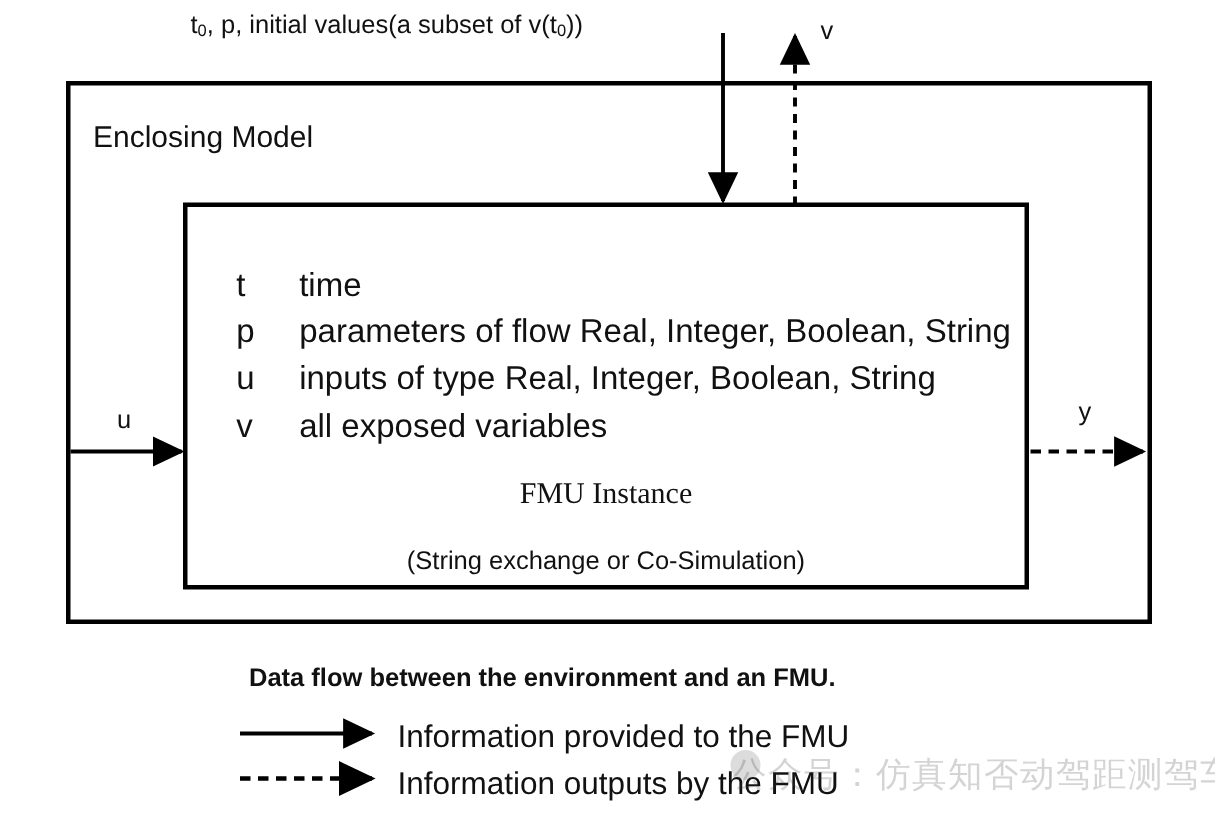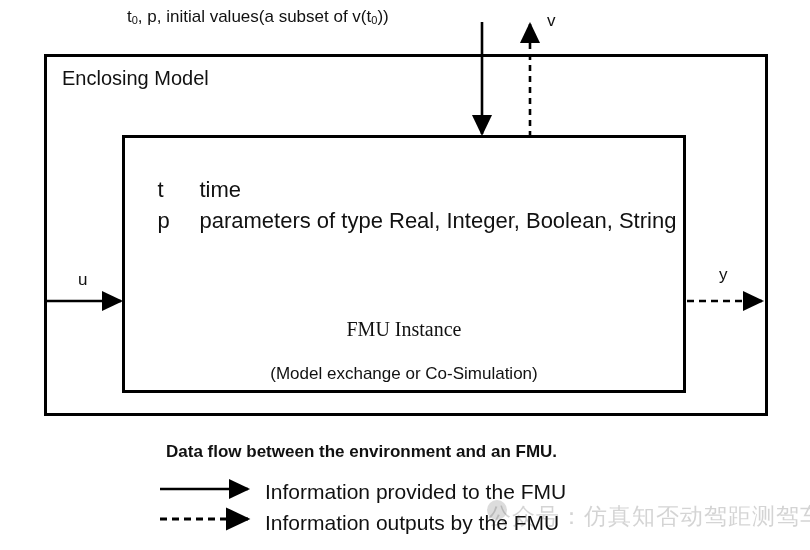--- a/index.html
+++ b/index.html
@@ -45,21 +45,21 @@
     position: relative;
     top: 2px;
   }
   #v-label {
     left: 547px;
     top: 12px;
     font-size: 17px;
   }
   #enclosing-model-title {
     left: 62px;
-    top: 68px;
+    top: 82px;
     font-size: 20px;
   }
   #u-label {
     left: 78px;
     top: 271px;
     font-size: 17px;
   }
   #y-label-out {
     left: 719px;
     top: 266px;
@@ -167,25 +167,31 @@
   <div class="txt" id="enclosing-model-title">Enclosing Model</div>
 
   <div class="txt" id="u-label">u</div>
 
   <div class="txt" id="y-label-out">y</div>
 
   <div class="var-row" style="top:151px;">
     <span class="sym">t</span><span>time</span>
   </div>
   <div class="var-row" style="top:182px;">
-    <span class="sym">p</span><span>parameters of type Real, Integer, Boolean, String</span>
+    <span class="sym">p</span><span>parameters of flow Real, Integer, Boolean, String</span>
+  </div>
+  <div class="var-row" style="top:213px;">
+    <span class="sym">u</span><span>inputs of type Real, Integer, Boolean, String</span>
+  </div>
+  <div class="var-row" style="top:245px;">
+    <span class="sym">v</span><span>all exposed variables</span>
   </div>
 
   <div id="fmu-instance">FMU Instance</div>
-  <div id="fmu-subtitle">(Model exchange or Co-Simulation)</div>
+  <div id="fmu-subtitle">(String exchange or Co-Simulation)</div>
 
   <div class="txt" id="caption">Data flow between the environment and an FMU.</div>
 
   <div class="legend-text" id="legend-text-0">Information provided to the FMU</div>
   <div class="legend-text" id="legend-text-1">Information outputs by the FMU</div>
 
   <div id="watermark-badge"></div>
   <div id="watermark">公众号：仿真知否动驾距测驾车</div>
 
 </div>

